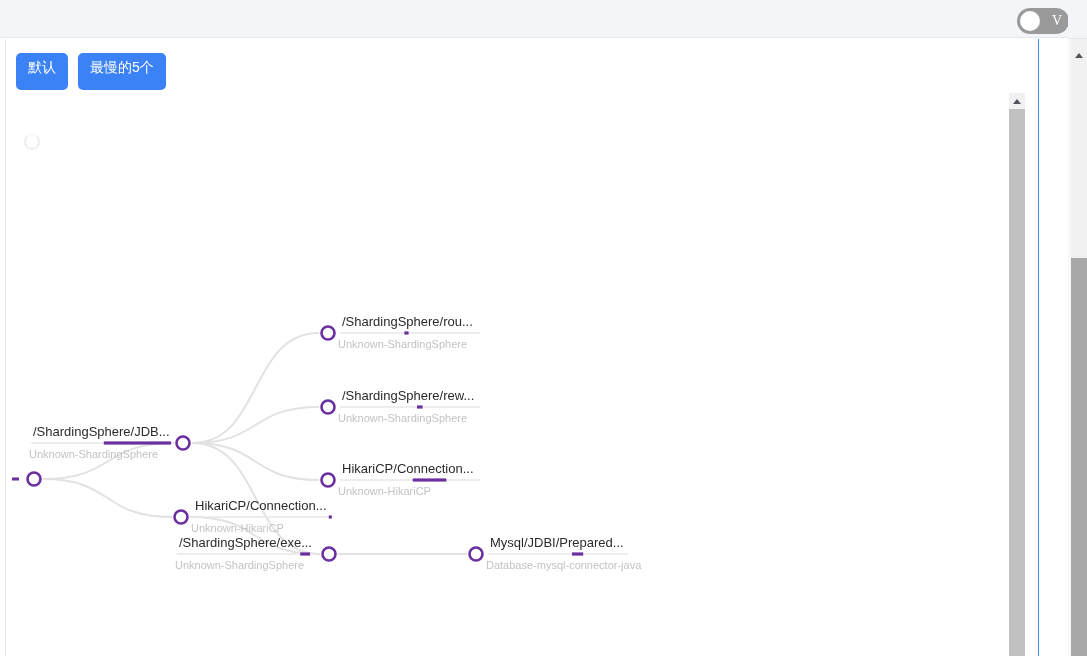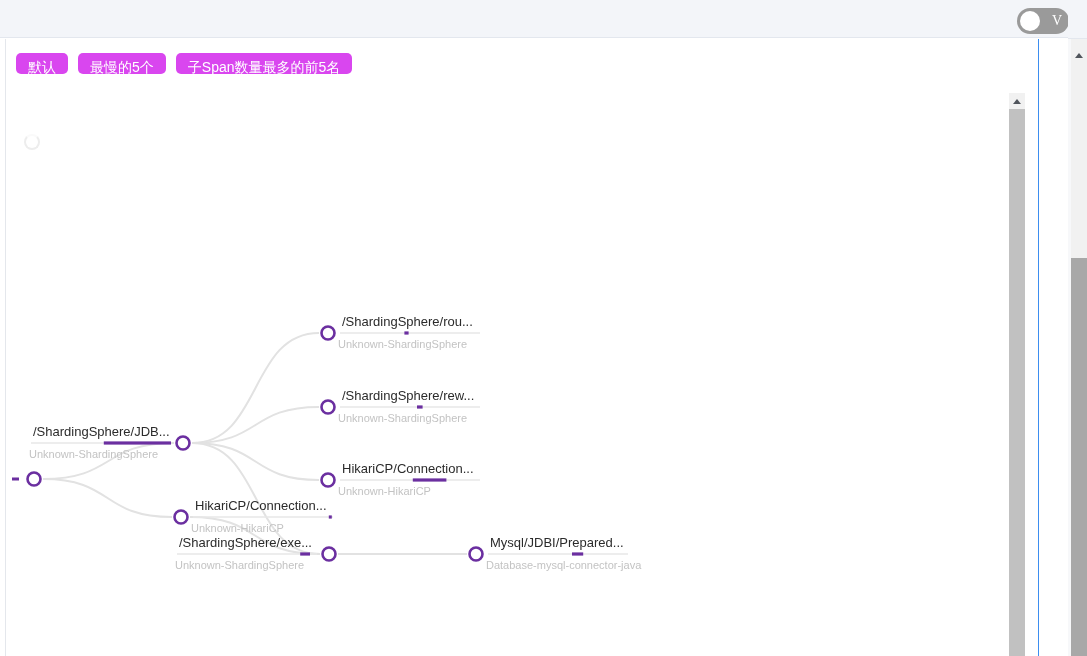--- a/index.html
+++ b/index.html
@@ -52,25 +52,25 @@
     overflow: hidden;
   }
 
   
   .chips {
     position: absolute; left: 10px; top: 14px;
     display: flex; gap: 10px; align-items: center;
     z-index: 6;
   }
   .chip {
-    background: #d946ef;
+    background: #3b82f6;
     color: #ffffff;
     font-size: 14px;
     line-height: 1;
-    padding: 7px 12px 0 12px;
+    padding: 7px 12px 16px 12px;
     border-radius: 5px;
     white-space: nowrap;
     cursor: pointer;
     user-select: none;
   }
 
   
   .spinner {
     position: absolute; left: 18px; top: 95px;
     width: 16px; height: 16px;
@@ -186,21 +186,20 @@
         <div class="tlabel">V</div>
       </div>
     </div>
   </div>
 
   <div class="panel">
 
     <div class="chips">
       <div class="chip">默认</div>
       <div class="chip">最慢的5个</div>
-      <div class="chip">子Span数量最多的前5名</div>
     </div>
 
     <div class="spinner"></div>
 
     <svg class="graph" viewBox="0 0 1026 617">
       <g id="links">
           <path d="M 37 440 C 109.05000000000001 440, 95.94999999999999 404, 168 404" fill="none" stroke="#e2e2e2" stroke-width="2"></path>
           <path d="M 37 440 C 107.95 440, 95.05 478, 166 478" fill="none" stroke="#e2e2e2" stroke-width="2"></path>
           <path d="M 186 404 C 255.85000000000002 404, 243.14999999999998 294, 313 294" fill="none" stroke="#e2e2e2" stroke-width="2"></path>
           <path d="M 186 404 C 255.85000000000002 404, 243.14999999999998 368, 313 368" fill="none" stroke="#e2e2e2" stroke-width="2"></path>

